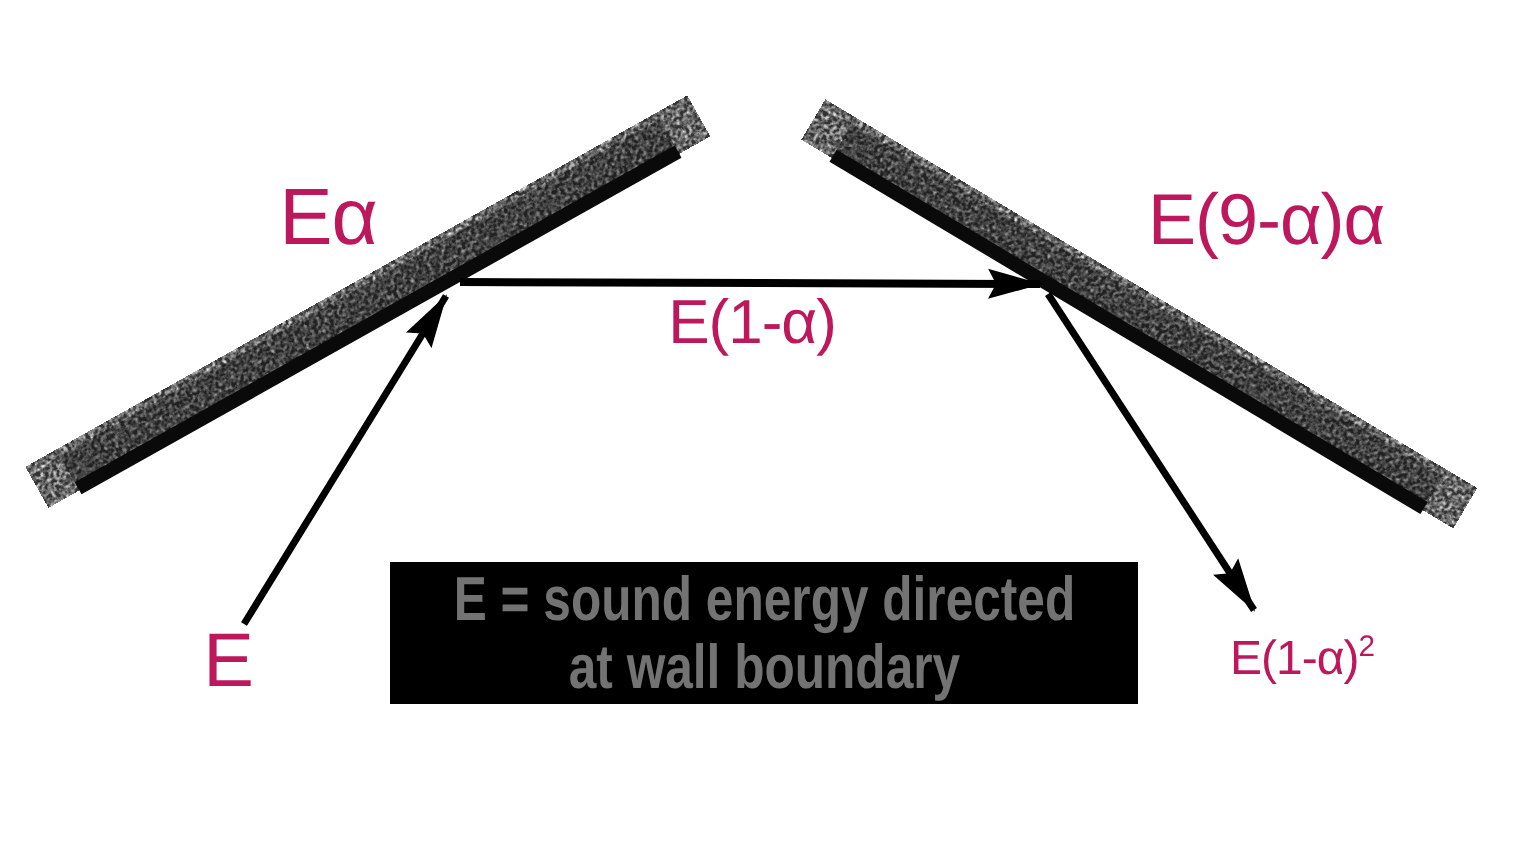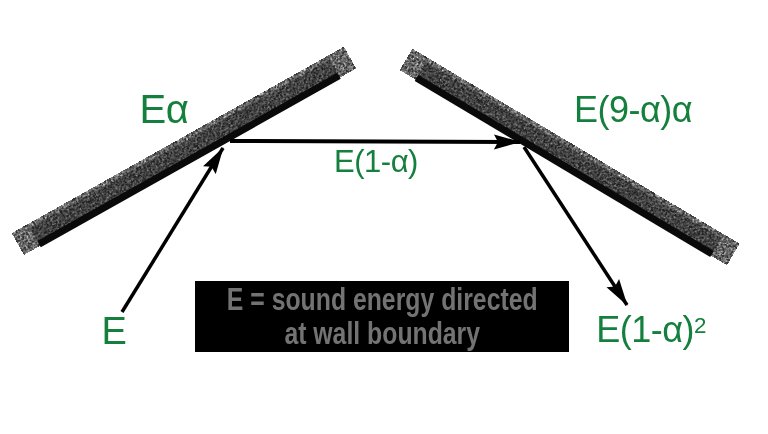--- a/index.html
+++ b/index.html
@@ -16,31 +16,31 @@
     overflow: hidden;
   }
   .stage svg {
     position: absolute;
     left: 0;
     top: 0;
   }
   .lbl {
     position: absolute;
     transform: translate(-50%, -50%);
-    color: #15803d;
+    color: #be185d;
     white-space: nowrap;
     letter-spacing: -0.5px;
     line-height: 1;
     user-select: none;
   }
   .lbl-e        { left: 114px; top: 331px; font-size: 38px; }
   .lbl-ealpha   { left: 164px; top: 109px; font-size: 40px; }
   .lbl-e1a      { left: 376px; top: 161px; font-size: 31px; }
   .lbl-e1aa     { left: 633px; top: 110px; font-size: 36px; }
-  .lbl-e1a2     { left: 651px; top: 330px; font-size: 36px; }
+  .lbl-e1a2     { left: 651px; top: 330px; font-size: 24px; }
   .lbl-e1a2 sup { font-size: 0.62em; vertical-align: 9px; line-height: 0; }
   .legend-box {
     position: absolute;
     left: 195px;
     top: 281px;
     width: 374px;
     height: 71px;
     background: #000000;
     display: flex;
     flex-direction: column;

